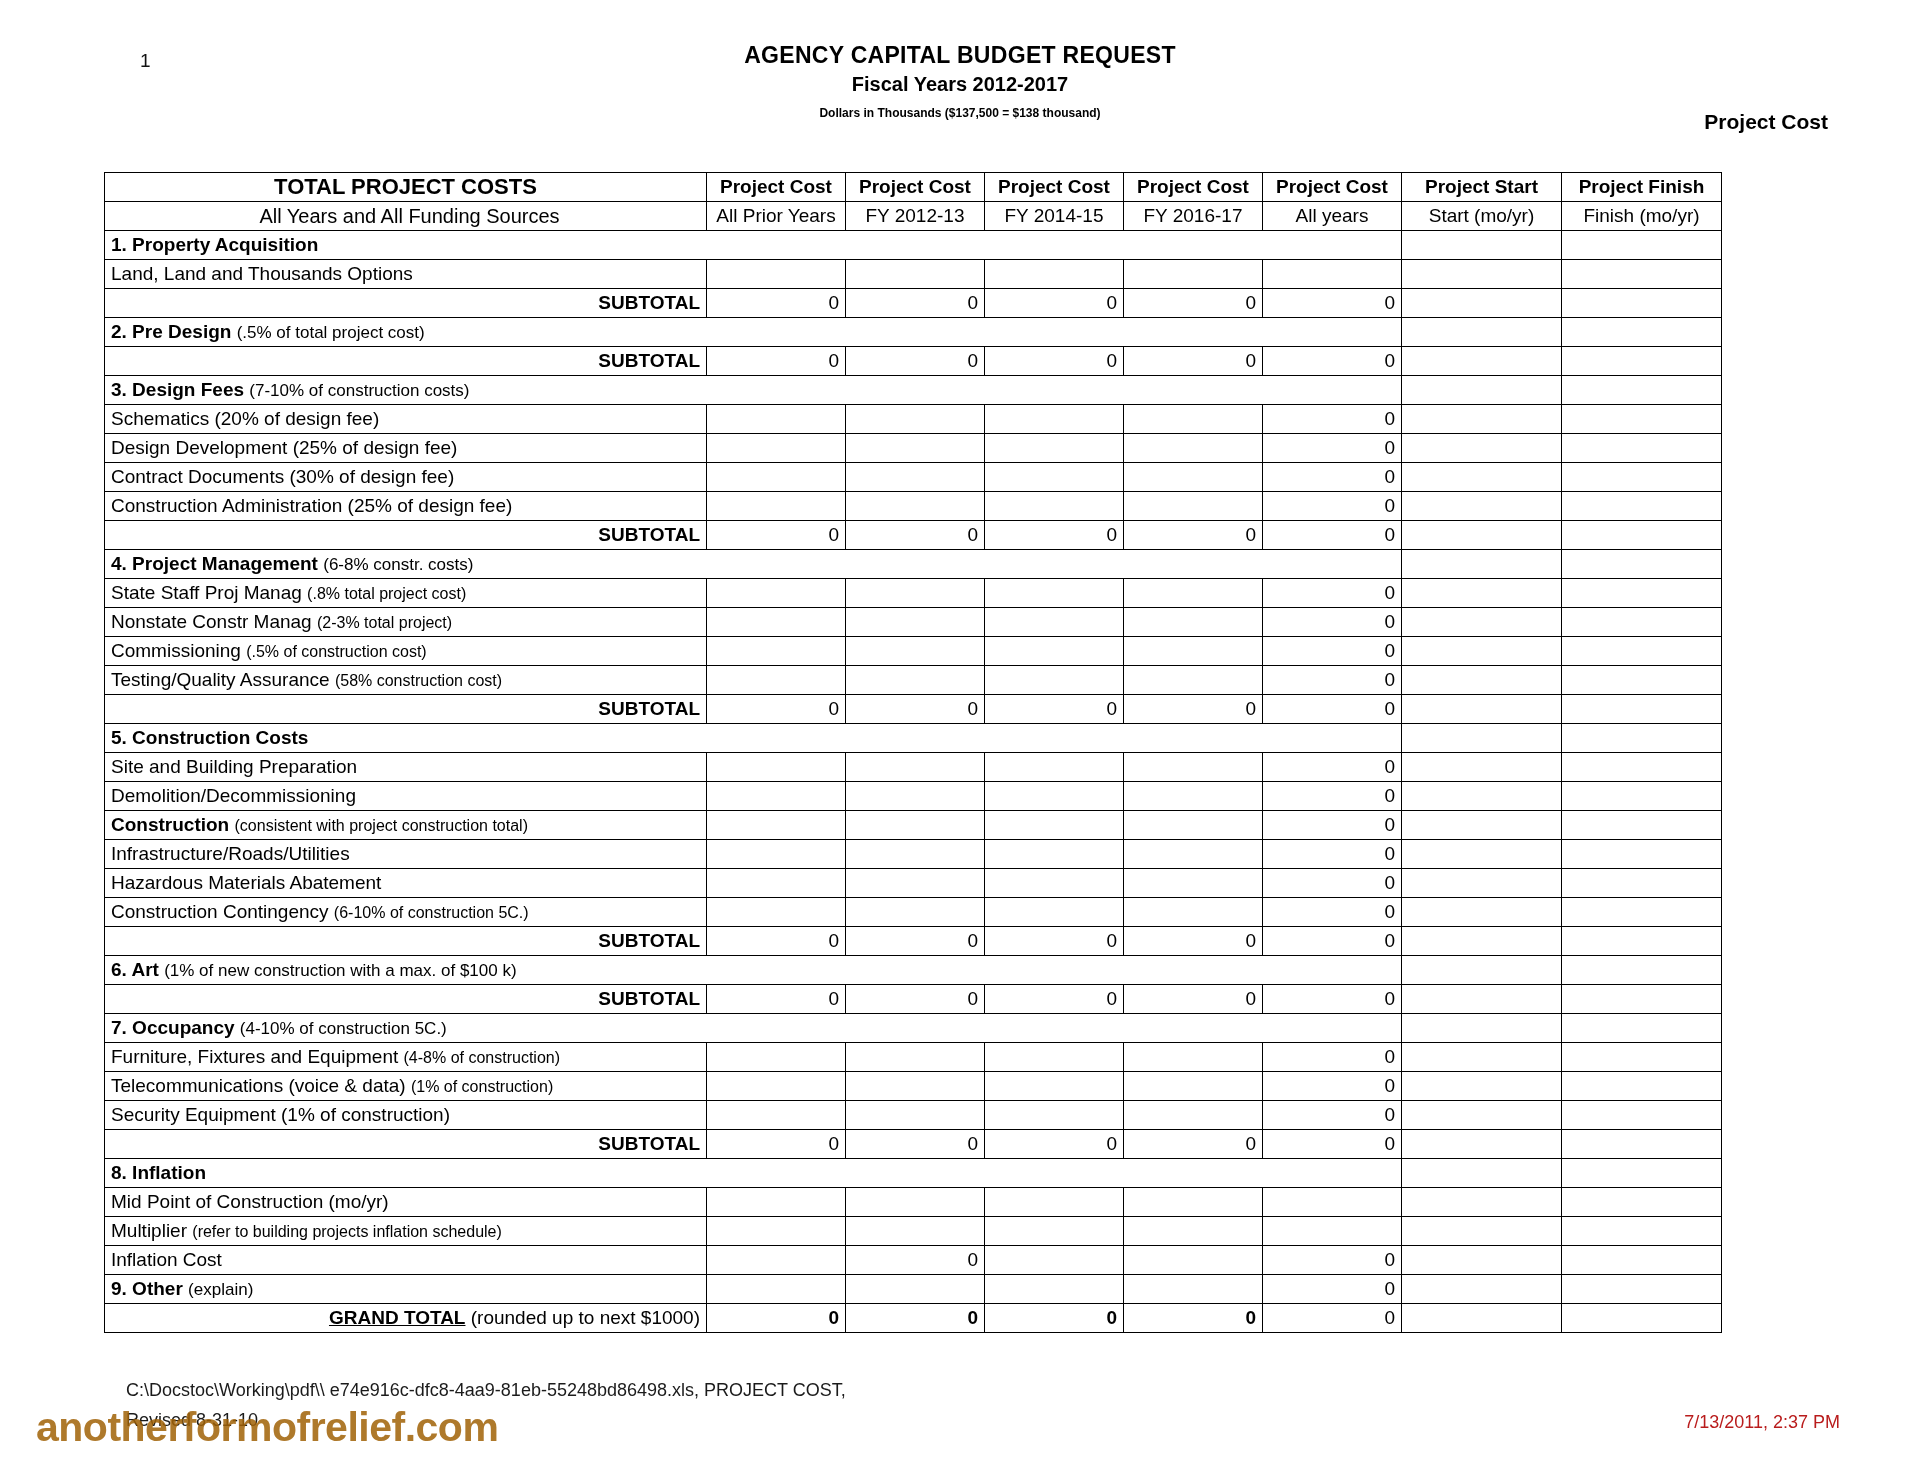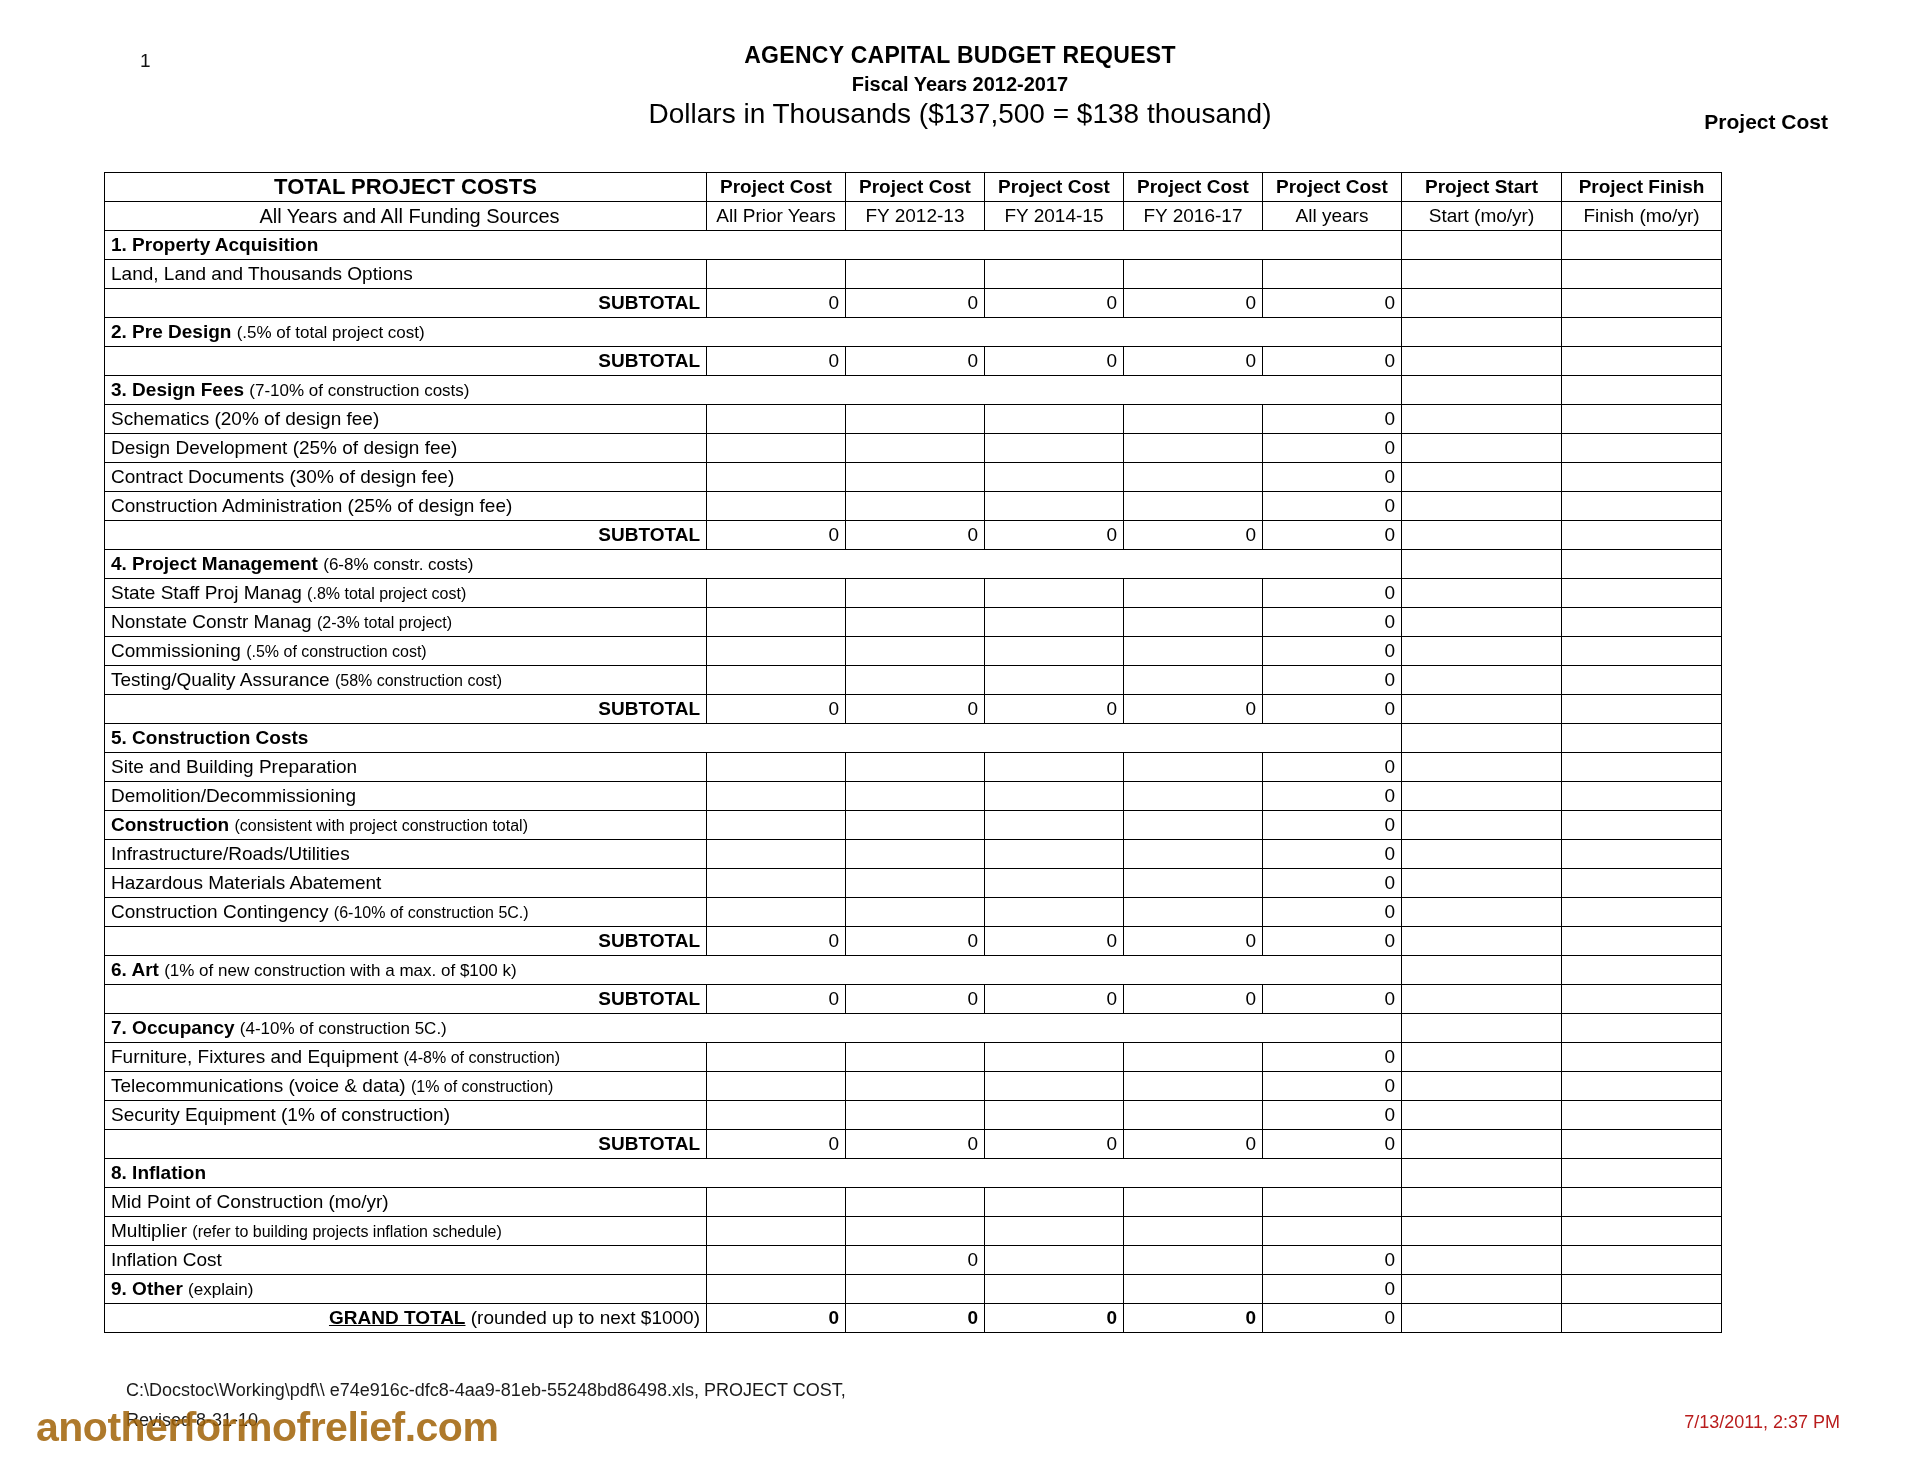--- a/index.html
+++ b/index.html
@@ -10,21 +10,21 @@
     position:relative;
     overflow:hidden;
   }
   .page{position:relative;width:1920px;height:1483px;}
 
   
   .pagenum{position:absolute;left:140px;top:50px;font-size:19px;color:#111;}
   .titleblock{position:absolute;left:0;top:40px;width:1920px;text-align:center;}
   .titleblock .t1{font-size:23px;font-weight:bold;letter-spacing:.3px;line-height:30px;}
   .titleblock .t2{font-size:20px;font-weight:bold;line-height:29px;}
-  .titleblock .t3{font-size:28px;font-weight:normal;line-height:29px;}
+  .titleblock .t3{font-size:12px;font-weight:bold;line-height:29px;}
   .corner-label{position:absolute;right:92px;top:110px;font-size:21px;font-weight:bold;}
 
   
   .tbl-wrap{position:absolute;left:104px;top:172px;width:1716px;}
   table.sheet{border-collapse:collapse;table-layout:fixed;width:1368px;}
   table.sheet td{
     border:1.5px solid #000;
     font-size:19px;
     padding:0 6px;
     height:28px;

